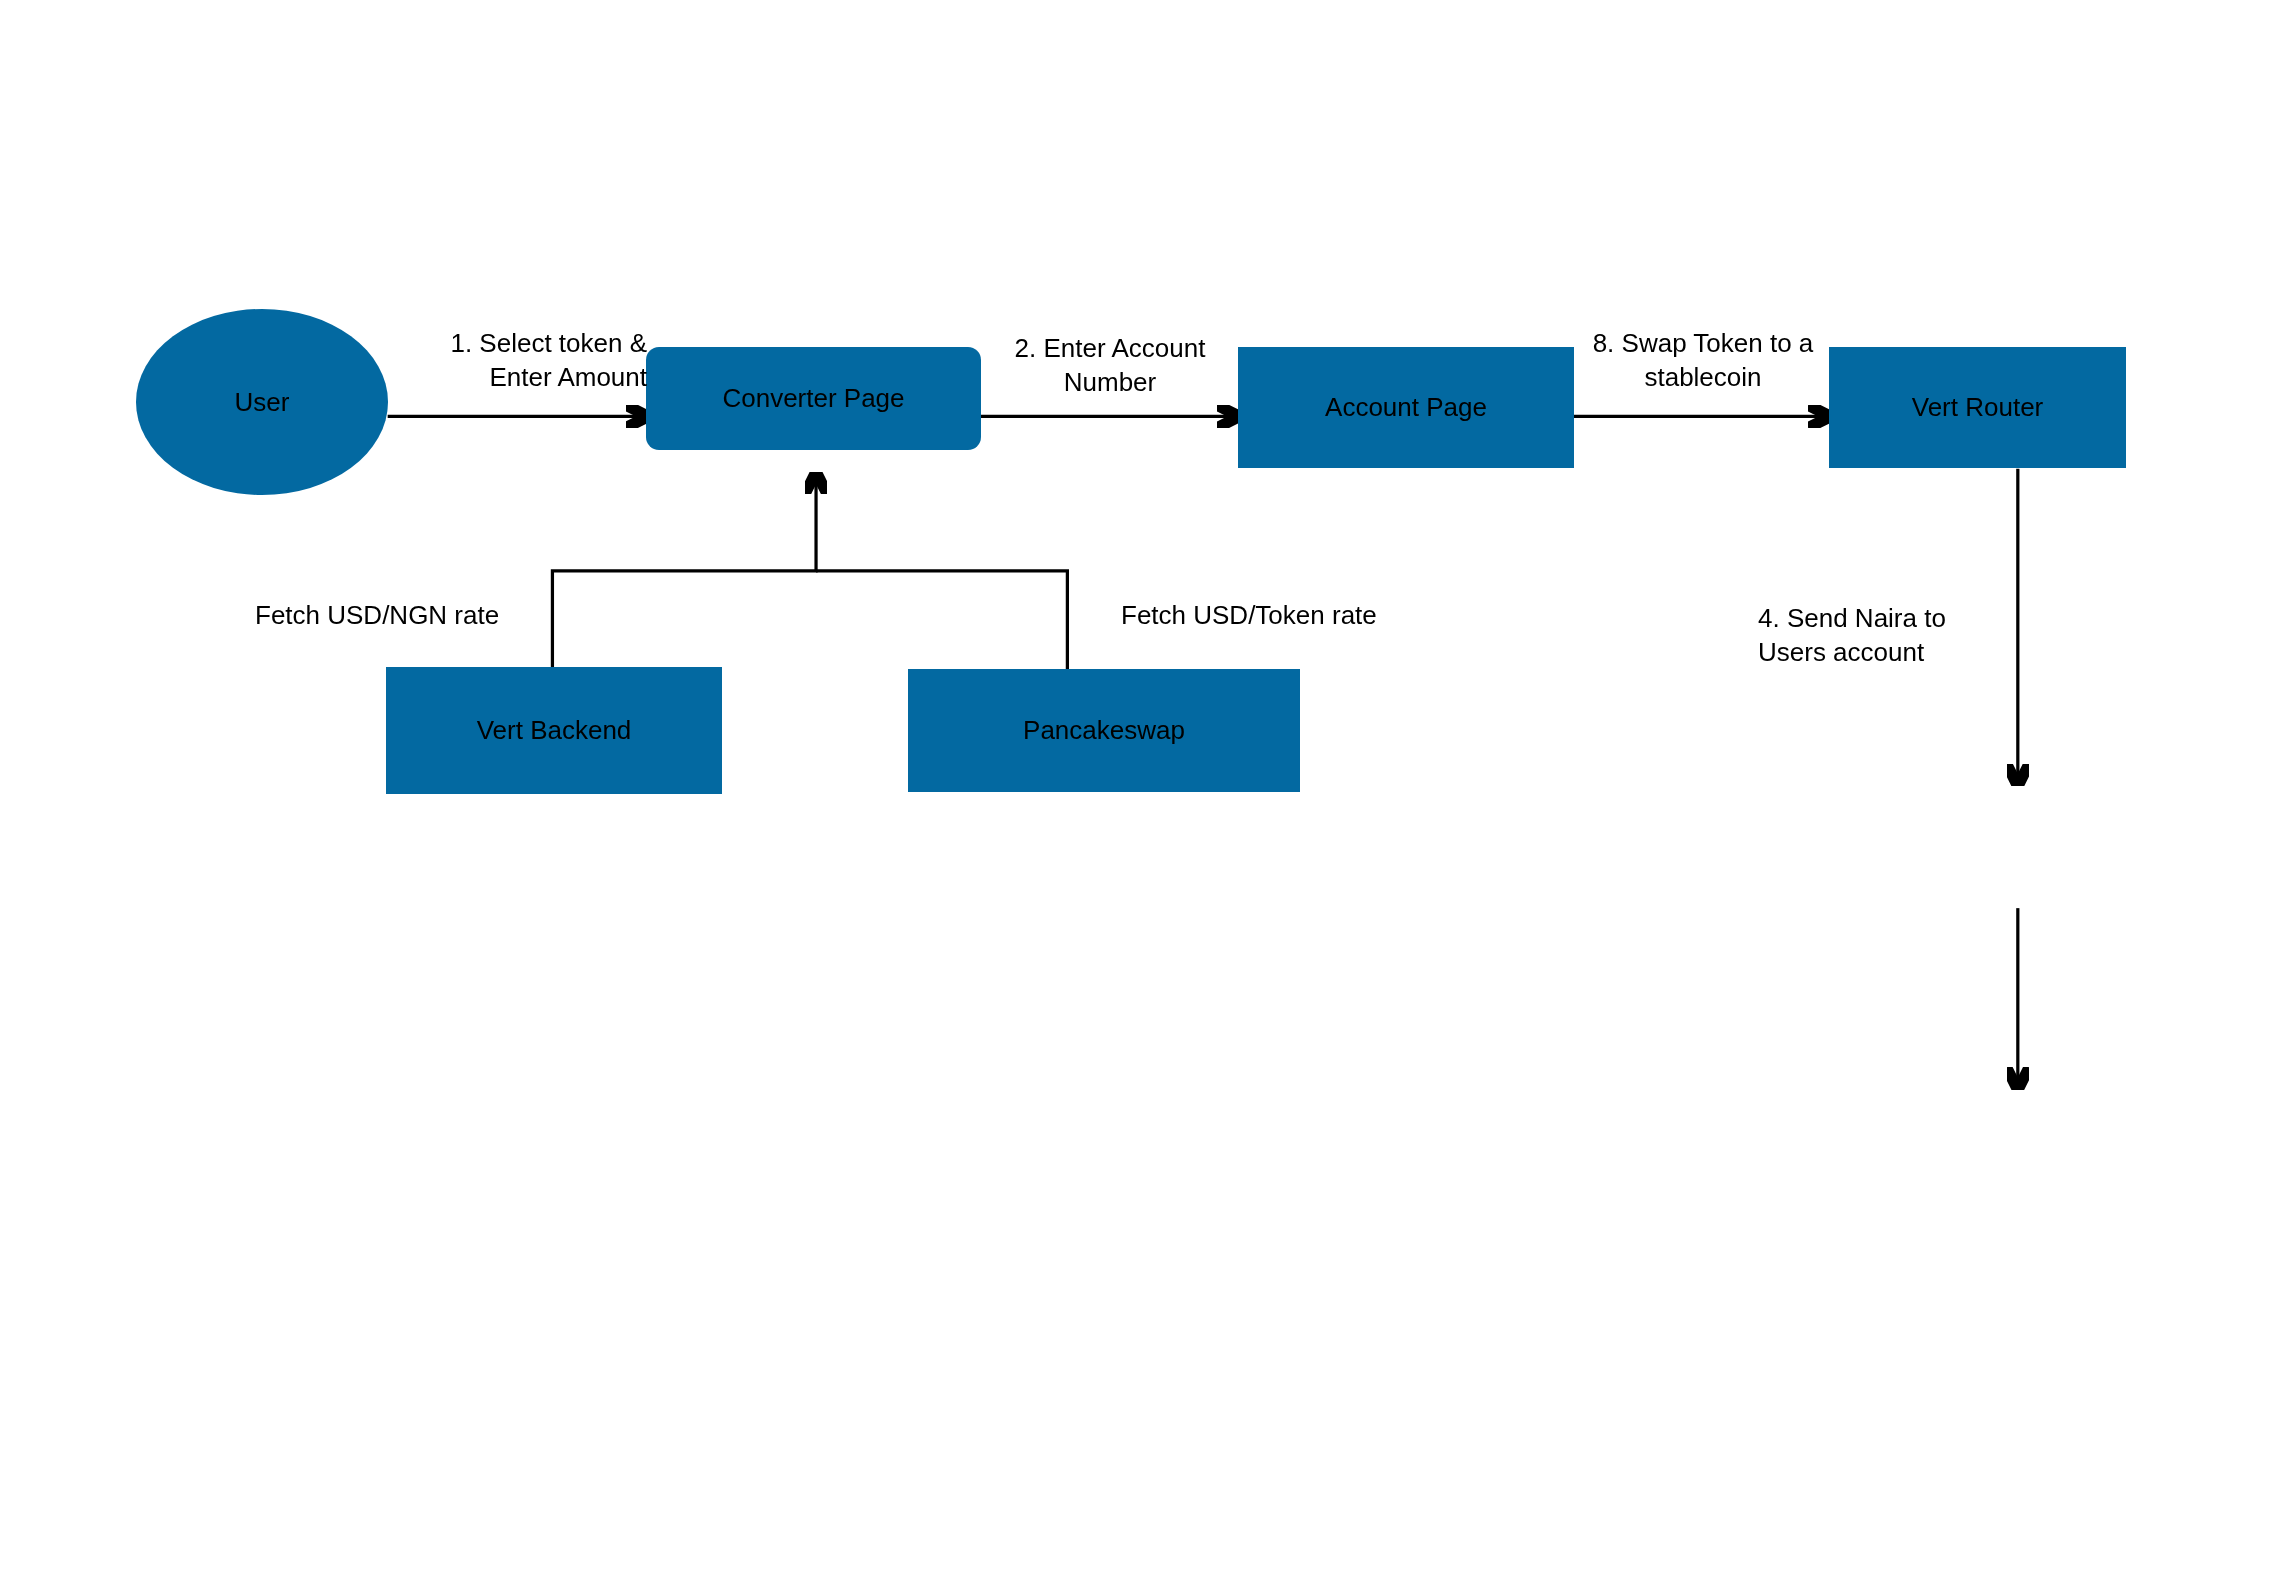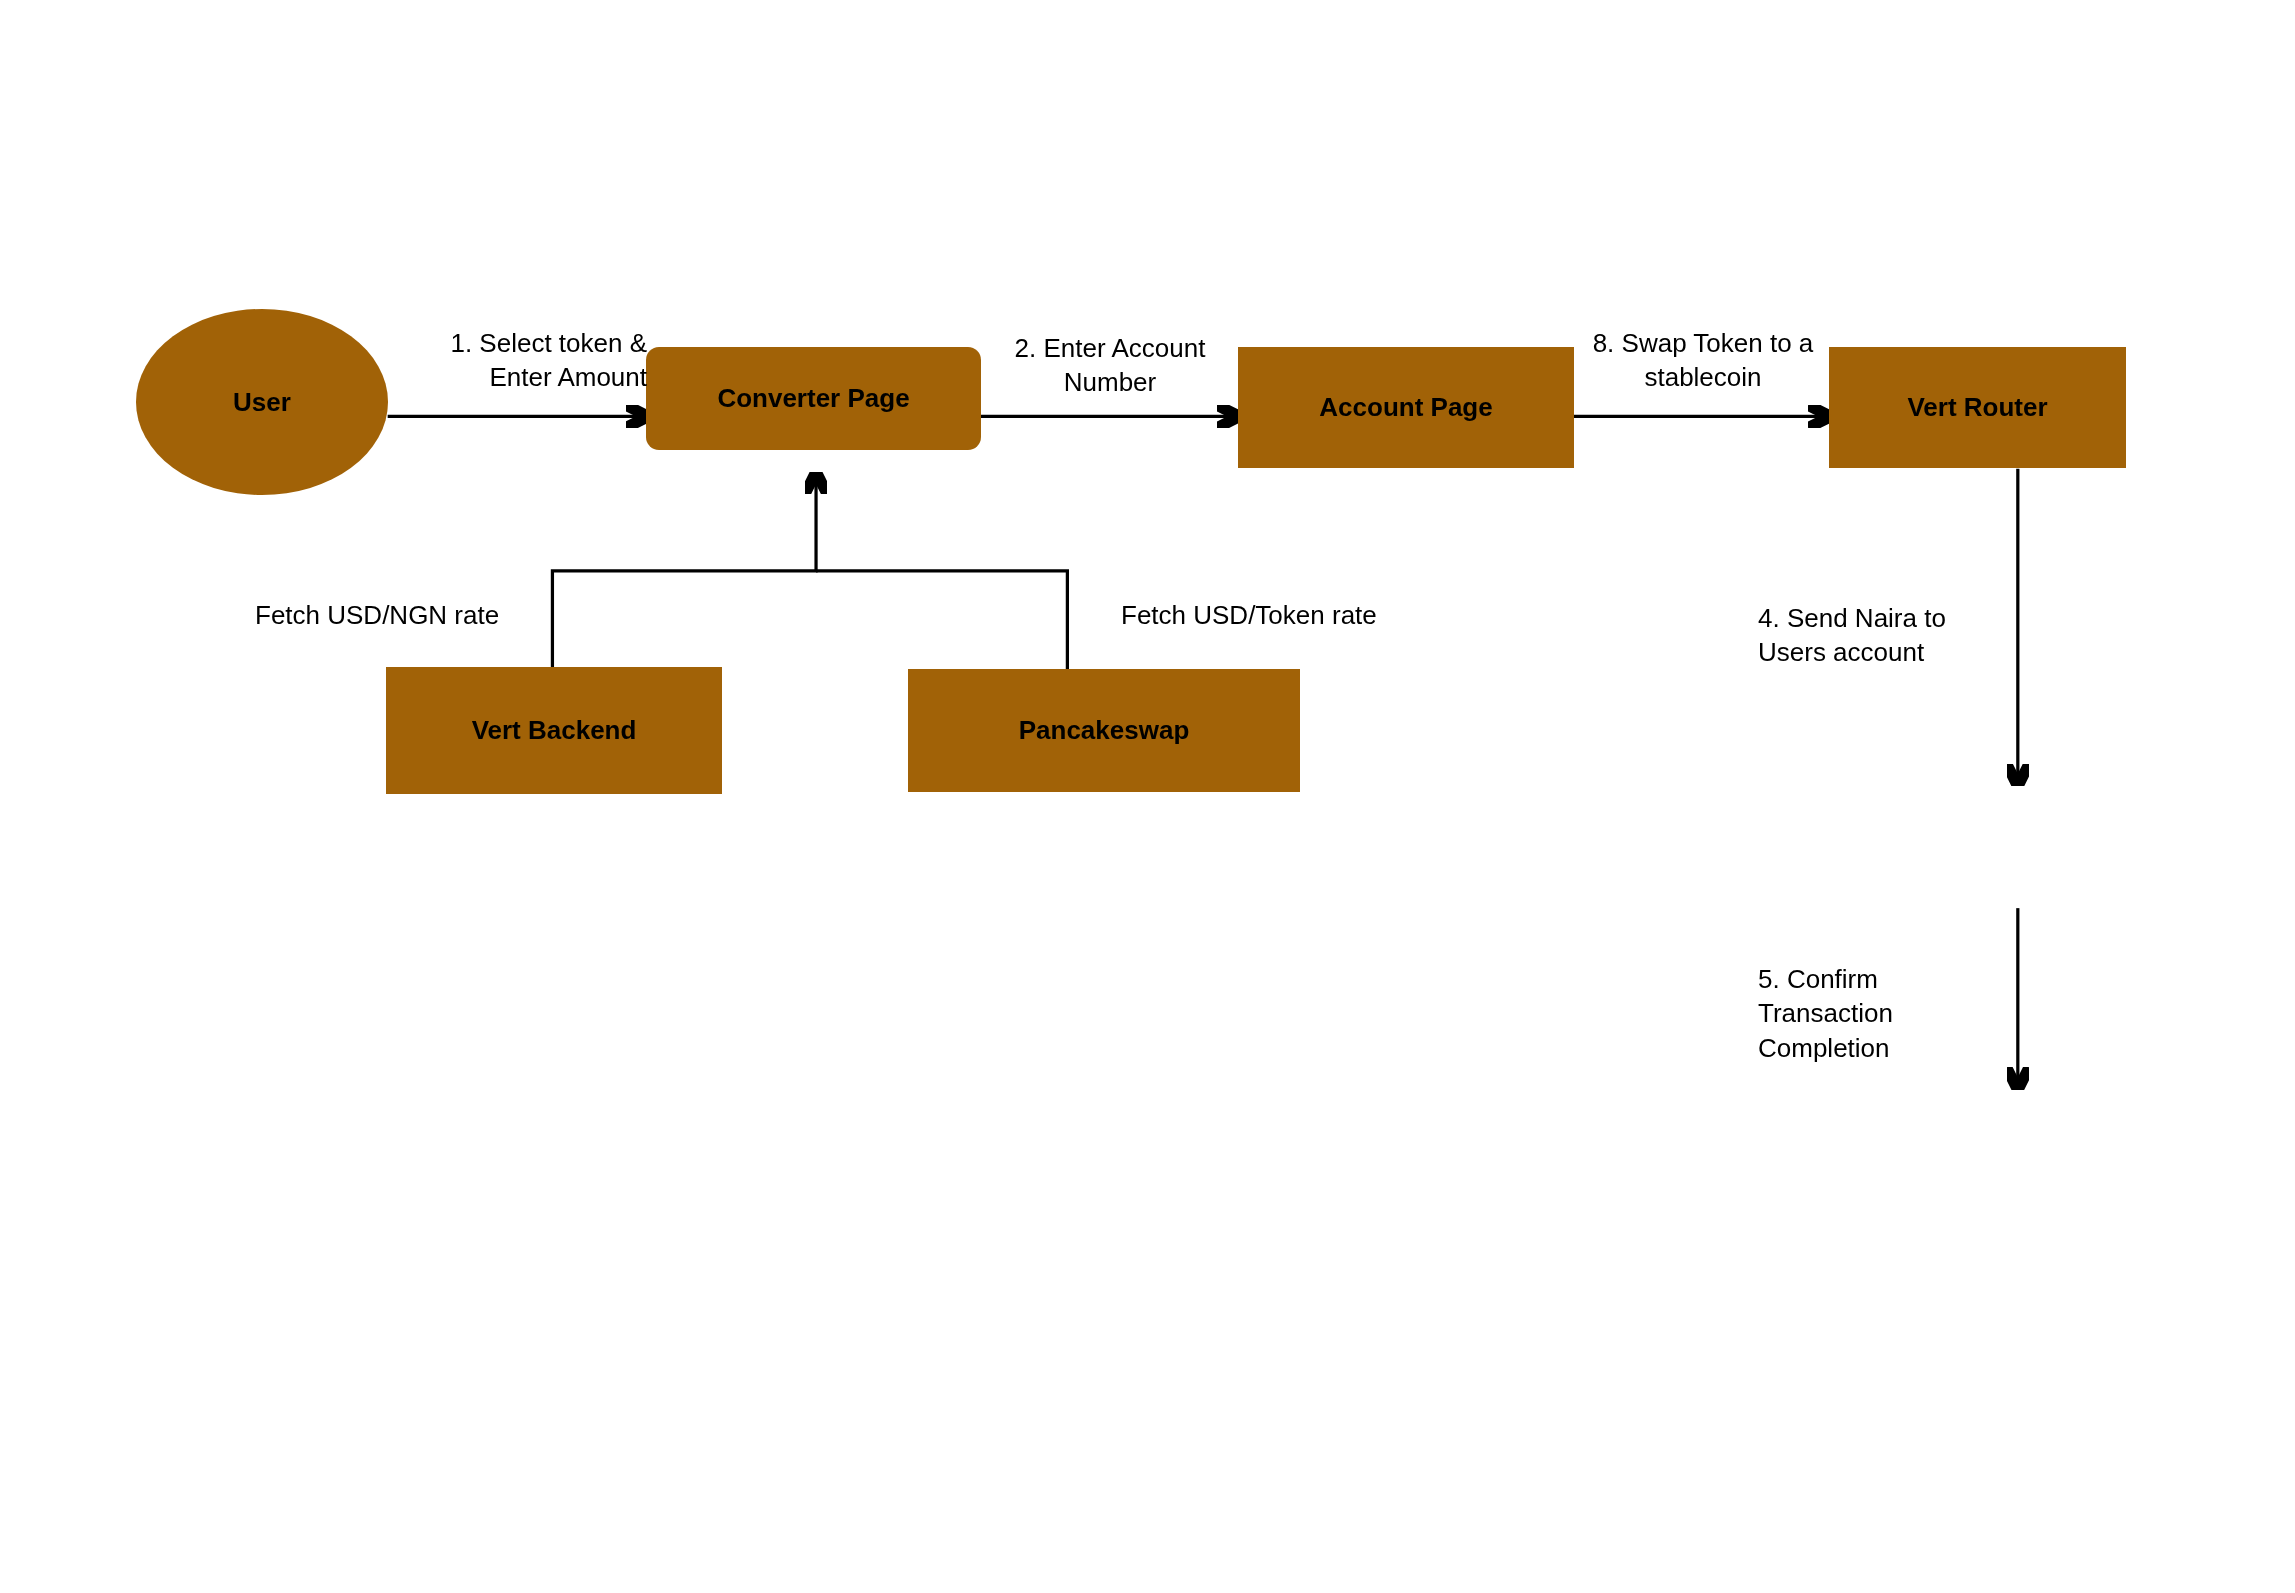--- a/index.html
+++ b/index.html
@@ -11,31 +11,30 @@
   #stage {
     position: relative;
     width: 2295px;
     height: 1594px;
     background: #ffffff;
     font-family: "Liberation Sans", sans-serif;
     overflow: hidden;
   }
   .node {
     position: absolute;
-    background: #a16207;
+    background: #0369a1;
     display: flex;
     align-items: center;
     justify-content: center;
     text-align: center;
     color: #000000;
     font-size: 26px;
     line-height: 1.25;
     box-sizing: border-box;
     padding: 2.6px 6.5px;
-    font-weight: bold;
   }
   .node.ellipse {
     border-radius: 50%;
   }
   .edge-label {
     position: absolute;
     color: #000000;
     font-size: 26px;
     line-height: 1.32;
     white-space: pre-line;
@@ -115,22 +114,19 @@
 
   <div class="edge-label center" style="left:987px; top:331px; width:246px;">2. Enter Account
 Number</div>
 
   <div class="edge-label center" style="left:1577px; top:326px; width:252px;">8. Swap Token to a
 stablecoin</div>
 
   <div class="edge-label left" style="left:1758px; top:601px; width:239px;">4. Send Naira to
 Users account</div>
 
-  <div class="edge-label left" style="left:1758px; top:962px; width:194px;">5. Confirm
-Transaction
-Completion</div>
 
   <div class="edge-label left" style="left:255px; top:598px; width:284px;">Fetch USD/NGN rate</div>
 
   <div class="edge-label left" style="left:1121px; top:598px; width:304px;">Fetch USD/Token rate</div>
 
 </div>
 
 
 </body></html>

